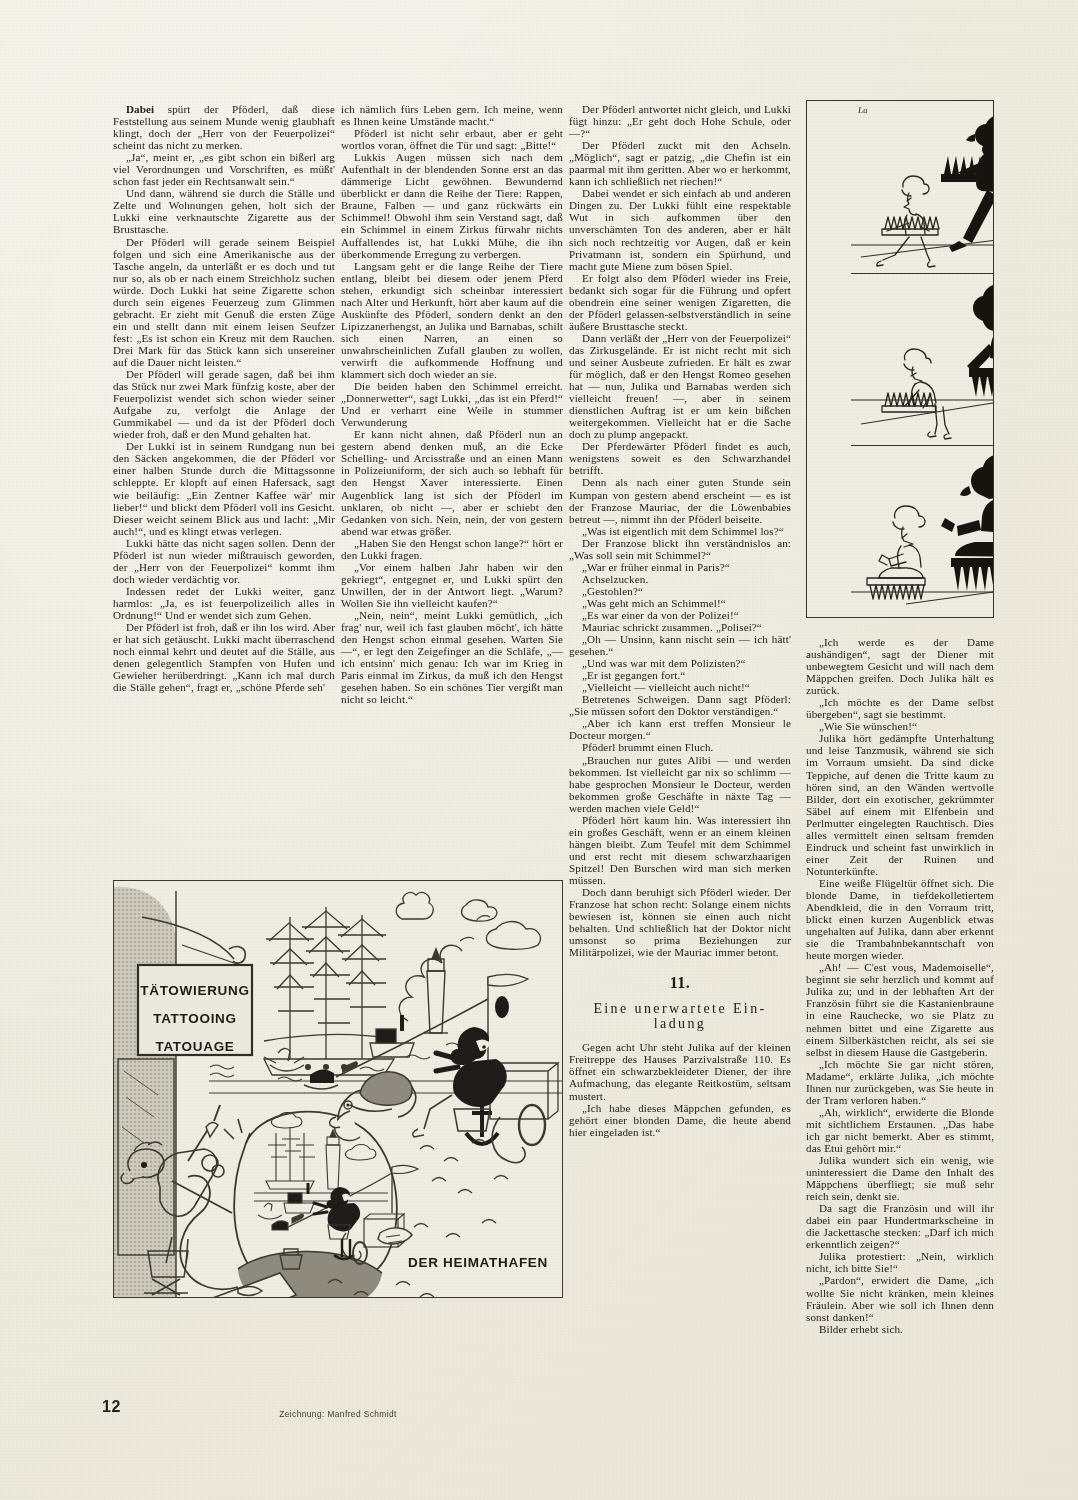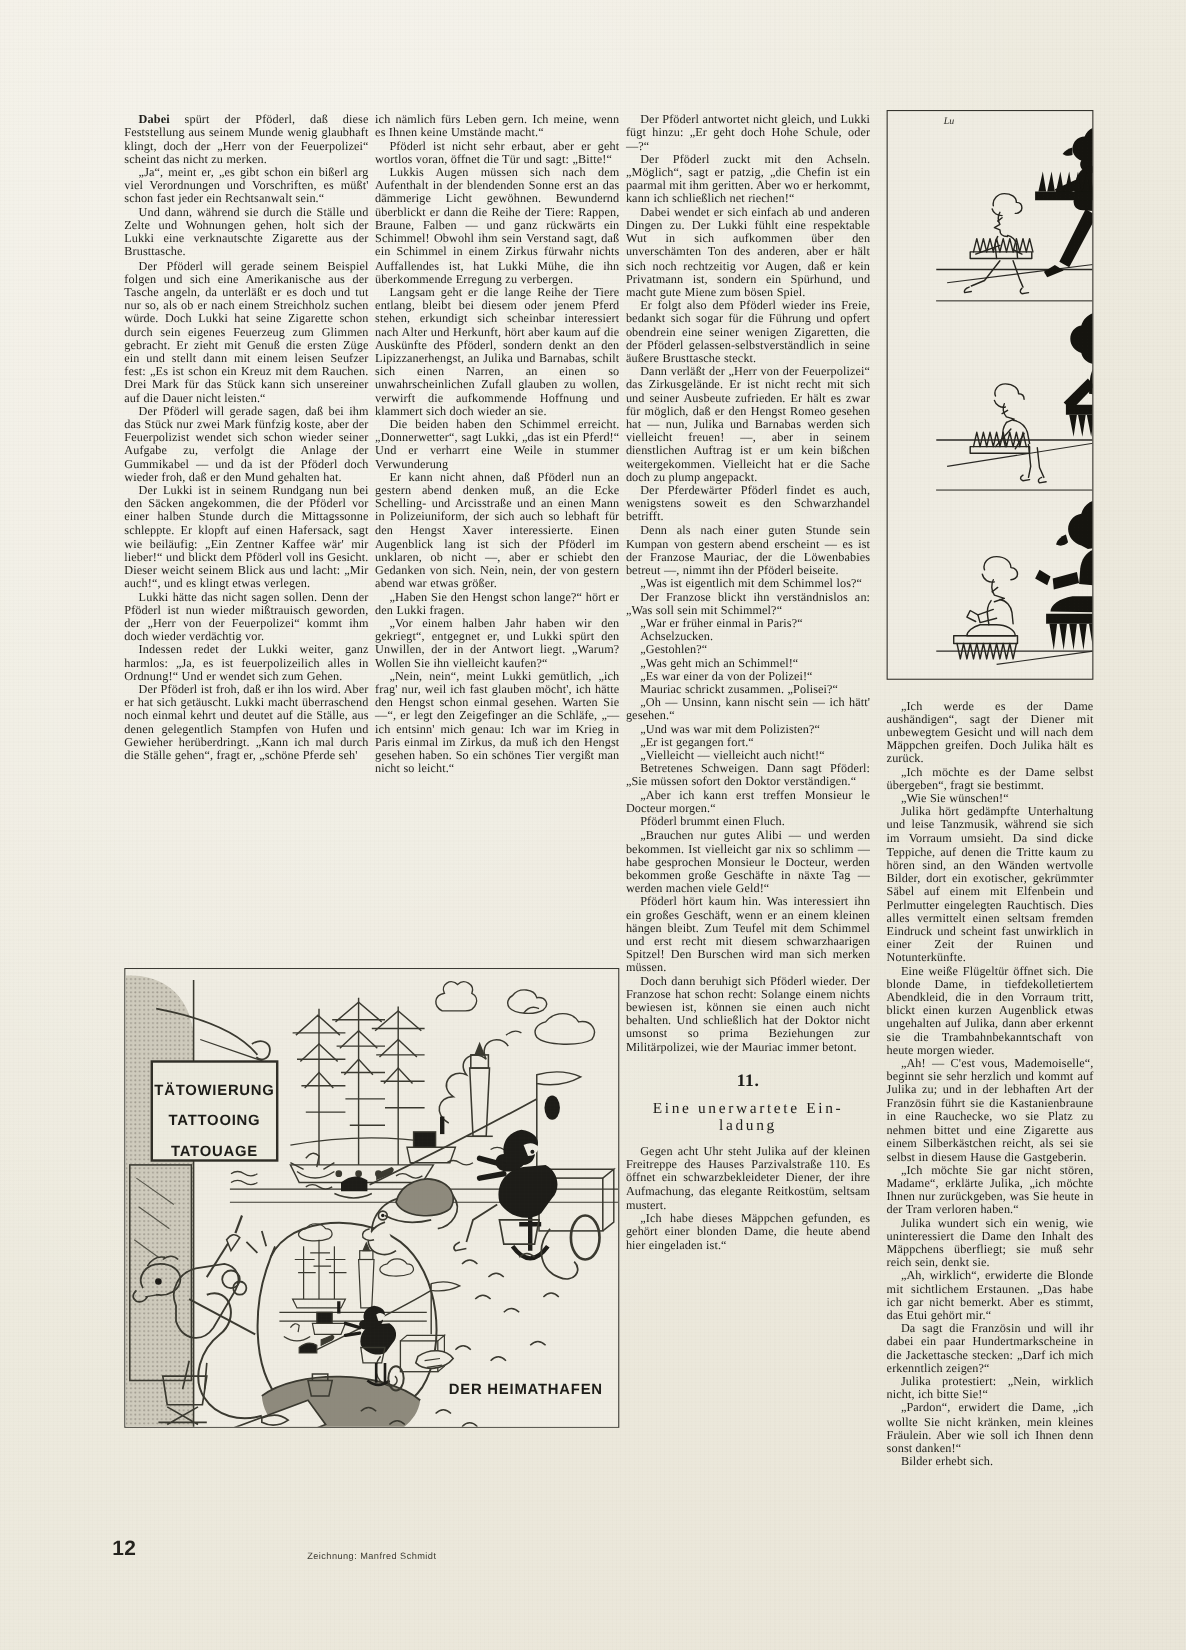--- a/index.html
+++ b/index.html
@@ -78,21 +78,21 @@
   .panel + .panel { border-top:1px solid #35342e; }
   .panel svg { display:block; }
   .lu-sig {
     position:absolute; left:7px; top:4px; font-size:9px;
     font-family:"Liberation Serif", serif; font-style:italic; color:#2b2a25;
   }
 
   
   #folio {
     position:absolute; left:102px; top:1398px;
-    font-size:19px; font-weight:bold; letter-spacing:.5px;
+    font-size:16px; font-weight:bold; letter-spacing:.5px;
     font-family:"Liberation Sans", sans-serif; color:#24231e;
   }
 
   .cap-label {
     font-family:"Liberation Sans", sans-serif;
     font-weight:bold; font-size:13.5px; letter-spacing:.7px; fill:#1d1c18;
   }
   .sign-label {
     font-family:"Liberation Serif", serif;
     font-style:italic; font-size:12px; fill:#26251f;
@@ -158,28 +158,28 @@
     <div class="chapter-num">11.</div>
     <div class="chapter-title">Eine unerwartete Ein-<br>ladung</div>
     <div class="body-bottom">
         <p>Gegen acht Uhr steht Julika auf der kleinen Freitreppe des Hauses Parzivalstraße 110. Es öffnet ein schwarzbekleideter Diener, der ihre Aufmachung, das elegante Reitkostüm, seltsam mustert.</p>
         <p>„Ich habe dieses Mäppchen gefunden, es gehört einer blonden Dame, die heute abend hier eingeladen ist.“</p>
       </div>
   </div>
 
   <div class="col" id="col4">
       <p>„Ich werde es der Dame aushändigen“, sagt der Diener mit unbewegtem Gesicht und will nach dem Mäppchen greifen. Doch Julika hält es zurück.</p>
-      <p>„Ich möchte es der Dame selbst übergeben“, fragt sie bestimmt.</p>
+      <p>„Ich möchte es der Dame selbst übergeben“, sagt sie bestimmt.</p>
       <p>„Wie Sie wünschen!“</p>
       <p>Julika hört gedämpfte Unterhaltung und leise Tanzmusik, während sie sich im Vorraum umsieht. Da sind dicke Teppiche, auf denen die Tritte kaum zu hören sind, an den Wänden wertvolle Bilder, dort ein exotischer, gekrümmter Säbel auf einem mit Elfenbein und Perlmutter eingelegten Rauchtisch. Dies alles vermittelt einen seltsam fremden Eindruck und scheint fast unwirklich in einer Zeit der Ruinen und Notunterkünfte.</p>
       <p>Eine weiße Flügeltür öffnet sich. Die blonde Dame, in tiefdekolletiertem Abendkleid, die in den Vorraum tritt, blickt einen kurzen Augenblick etwas ungehalten auf Julika, dann aber erkennt sie die Trambahnbekanntschaft von heute morgen wieder.</p>
       <p>„Ah! — C'est vous, Mademoiselle“, beginnt sie sehr herzlich und kommt auf Julika zu; und in der lebhaften Art der Französin führt sie die Kastanienbraune in eine Rauchecke, wo sie Platz zu nehmen bittet und eine Zigarette aus einem Silberkästchen reicht, als sei sie selbst in diesem Hause die Gastgeberin.</p>
       <p>„Ich möchte Sie gar nicht stören, Madame“, erklärte Julika, „ich möchte Ihnen nur zurückgeben, was Sie heute in der Tram verloren haben.“</p>
+      <p>„Ah, wirklich“, erwiderte die Blonde mit sichtlichem Erstaunen. „Das habe ich gar nicht bemerkt. Aber es stimmt, das Etui gehört mir.“</p>
       <p>Julika wundert sich ein wenig, wie uninteressiert die Dame den Inhalt des Mäppchens überfliegt; sie muß sehr reich sein, denkt sie.</p>
-      <p>„Ah, wirklich“, erwiderte die Blonde mit sichtlichem Erstaunen. „Das habe ich gar nicht bemerkt. Aber es stimmt, das Etui gehört mir.“</p>
       <p>Da sagt die Französin und will ihr dabei ein paar Hundertmarkscheine in die Jackettasche stecken: „Darf ich mich erkenntlich zeigen?“</p>
       <p>Julika protestiert: „Nein, wirklich nicht, ich bitte Sie!“</p>
       <p>„Pardon“, erwidert die Dame, „ich wollte Sie nicht kränken, mein kleines Fräulein. Aber wie soll ich Ihnen denn sonst danken!“</p>
       <p>Bilder erhebt sich.</p>
     </div>
 
   <div id="strip">
 
     <div class="panel">
       <span class="lu-sig">Lu</span>

